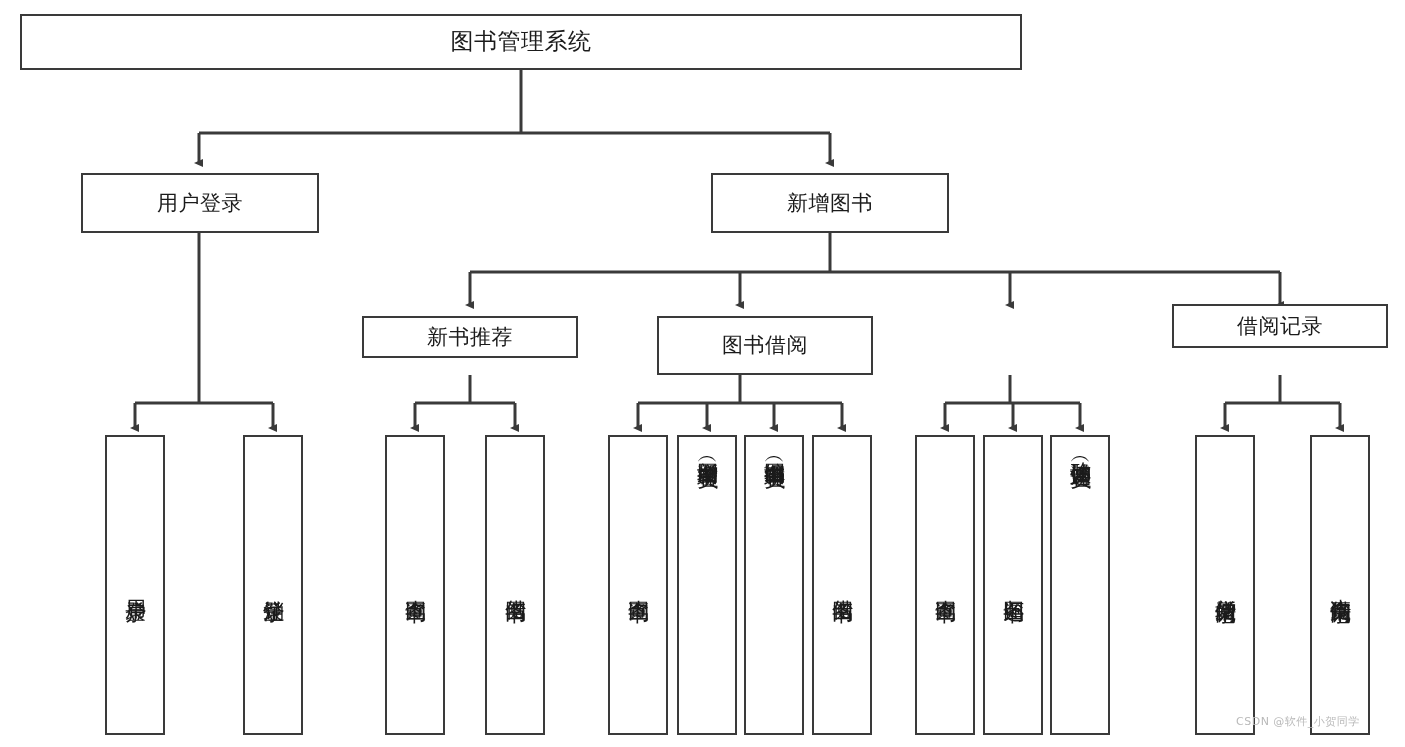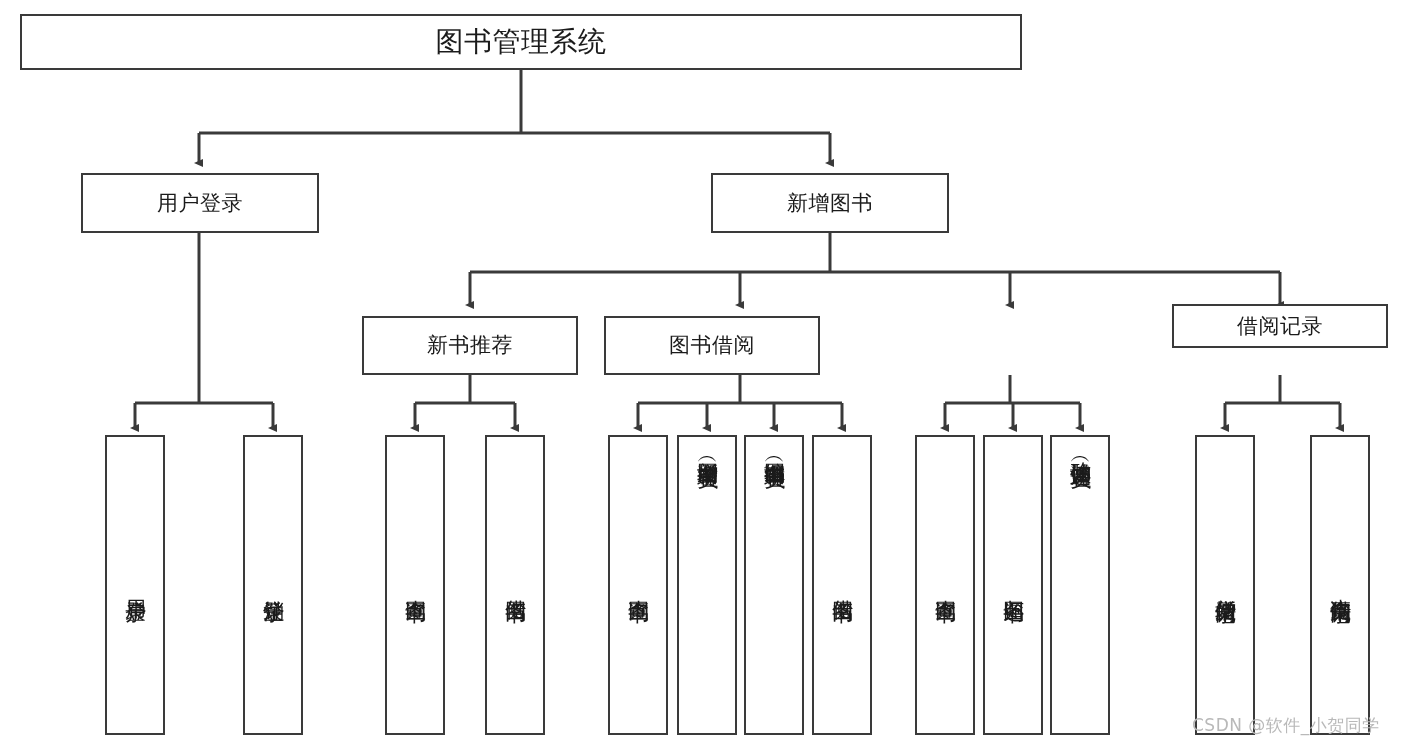--- a/index.html
+++ b/index.html
@@ -34,44 +34,45 @@
     align-items: center;
     justify-content: center;
     color: #1b1b1b;
   }
   .node .label {
     font-size: 21px;
     line-height: 1.18;
     letter-spacing: 0.5px;
     white-space: nowrap;
   }
-  .node.root .label { font-size: 28px; }
+  .node.root .label { font-size: 23px; }
   .node.leaf {
     align-items: flex-start;
     padding-top: 8px;
   }
   .node.leaf .label {
     writing-mode: vertical-rl;
     text-orientation: upright;
     font-size: 21px;
     line-height: 1.30;
     letter-spacing: 1px;
     white-space: normal;
     max-height: 290px;
   }
   .node.leaf.centered {
     align-items: center;
     padding-top: 0;
   }
   .watermark {
     position: absolute;
-    font-size: 17px;
+    font-size: 11px;
     color: #b9b9b9;
     white-space: nowrap;
     letter-spacing: 0.5px;
+    margin-left: 44px;
   }
 </style>
 </head>
 <body>
 
 <div id="canvas">
 
   <svg class="edges" viewBox="0 0 1405 747" xmlns="http://www.w3.org/2000/svg">
     <defs>
       <marker id="arrow" markerWidth="10" markerHeight="10" refX="5" refY="5" orient="auto" markerUnits="userSpaceOnUse">
@@ -126,24 +127,24 @@
     <span class="label">图书管理系统</span>
   </div>
 
   <div class="node" style="left:81px; top:173px; width:238px; height:60px;">
     <span class="label">用户登录</span>
   </div>
   <div class="node" style="left:711px; top:173px; width:238px; height:60px;">
     <span class="label">新增图书</span>
   </div>
 
-  <div class="node" style="left:362px; top:316px; width:216px; height:59px;">
+  <div class="node" style="left:362px; top:316px; width:216px; height:42px;">
     <span class="label">新书推荐</span>
   </div>
-  <div class="node" style="left:604px; top:316px; width:216px; height:59px;">
+  <div class="node" style="left:657px; top:316px; width:216px; height:59px;">
     <span class="label">图书借阅</span>
   </div>
   <div class="node" style="left:1172px; top:304px; width:216px; height:44px;">
     <span class="label">借阅记录</span>
   </div>
 
   <div class="node leaf centered" style="left:105px; top:435px; width:60px; height:300px;">
     <span class="label">用户登录</span>
   </div>
   <div class="node leaf centered" style="left:243px; top:435px; width:60px; height:300px;">

